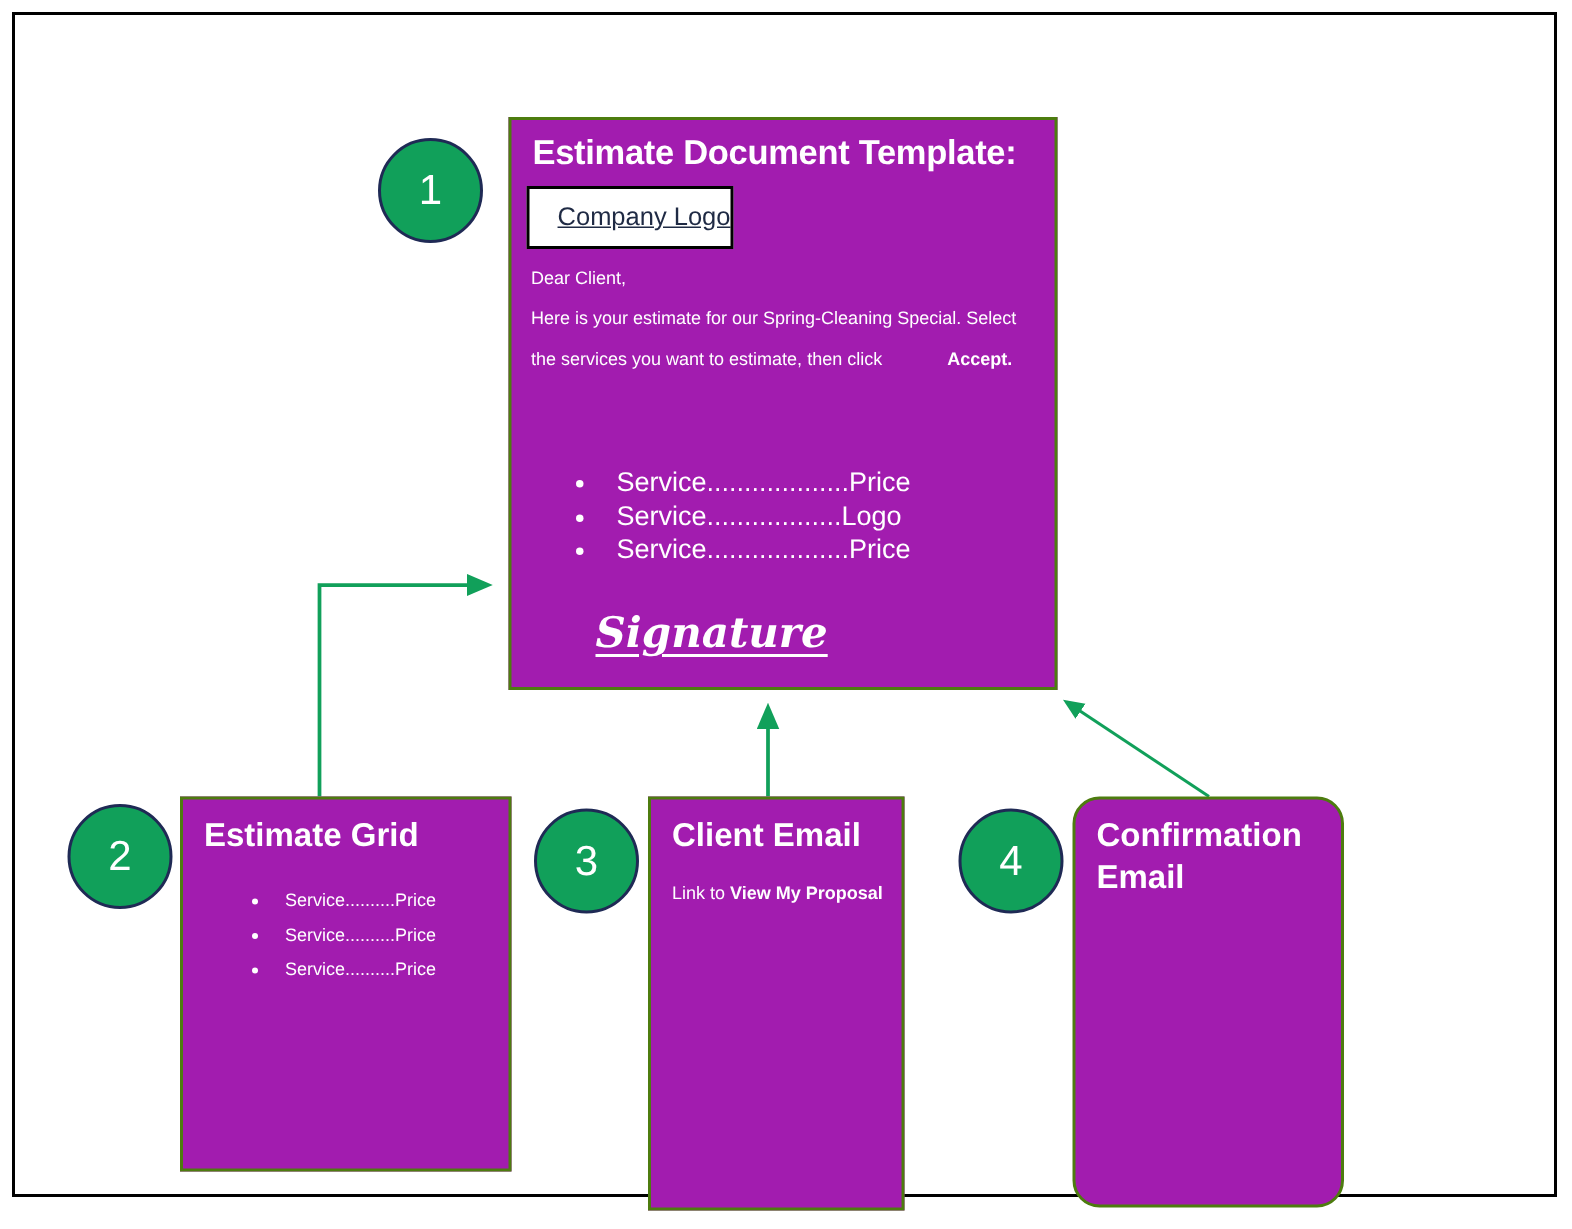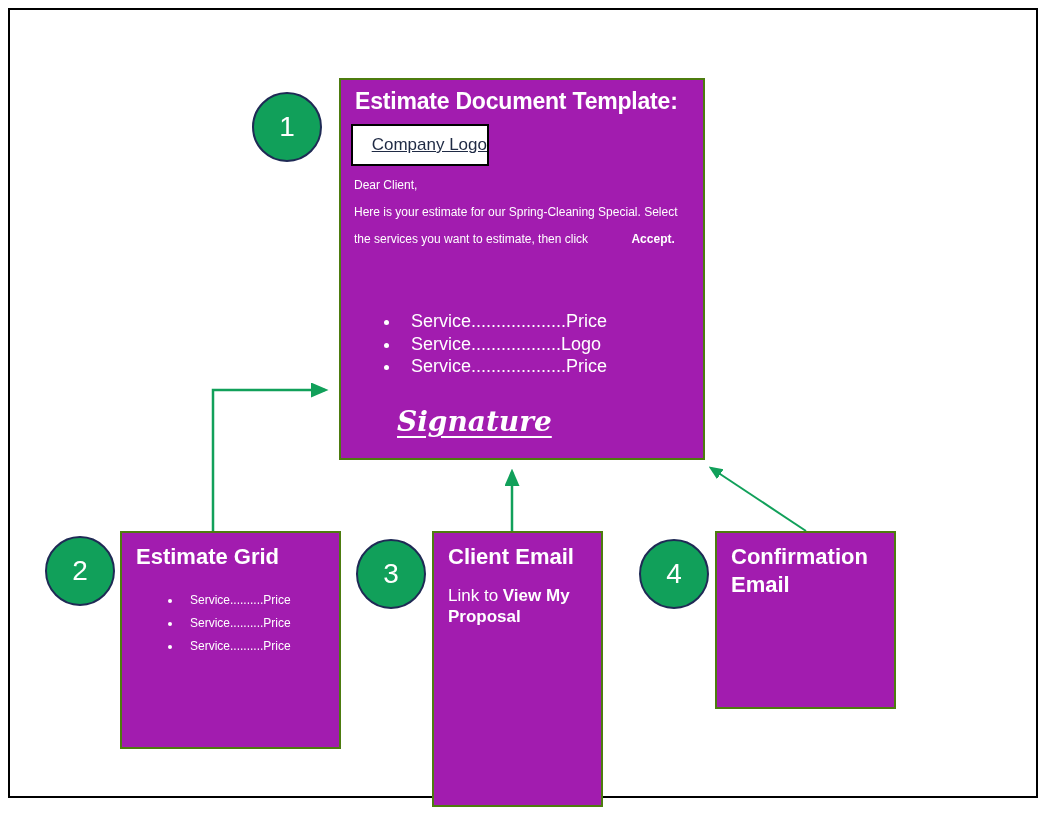--- a/index.html
+++ b/index.html
@@ -39,33 +39,34 @@
   #panel-estimate-document {
     left: 339px;
     top: 78px;
     width: 366px;
     height: 382px;
   }
   #panel-estimate-grid {
     left: 120px;
     top: 531px;
     width: 221px;
-    height: 218px;
+    height: 250px;
   }
   #panel-client-email {
     left: 432px;
     top: 531px;
     width: 171px;
     height: 276px;
   }
   #panel-confirmation-email {
     left: 715px;
     top: 531px;
     width: 181px;
-    height: 178px;
+    height: 274px;
+    border-radius: 18px;
   }
 
   
   .doc-title {
     position: absolute;
     left: 14px;
     top: 8px;
     font-size: 23px;
     font-weight: bold;
     letter-spacing: -0.2px;
@@ -141,21 +142,21 @@
     line-height: 23px;
     list-style-type: disc;
     text-align: center;
   }
   .grid-list li { padding-left: 8px; }
   .email-line {
     position: absolute;
     left: 14px;
     top: 52px;
     width: 145px;
-    font-size: 17px;
+    font-size: 12px;
     line-height: 21px;
   }
   .email-line b { font-weight: bold; }
 
   
   .step-circle {
     position: absolute;
     width: 70px;
     height: 70px;
     border-radius: 50%;

